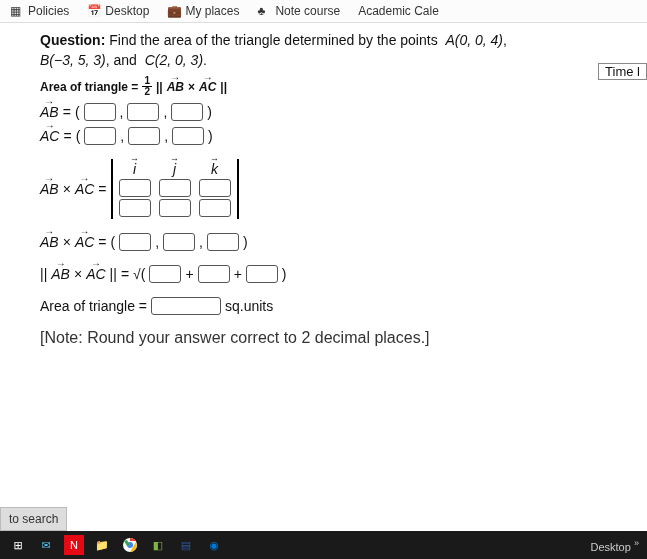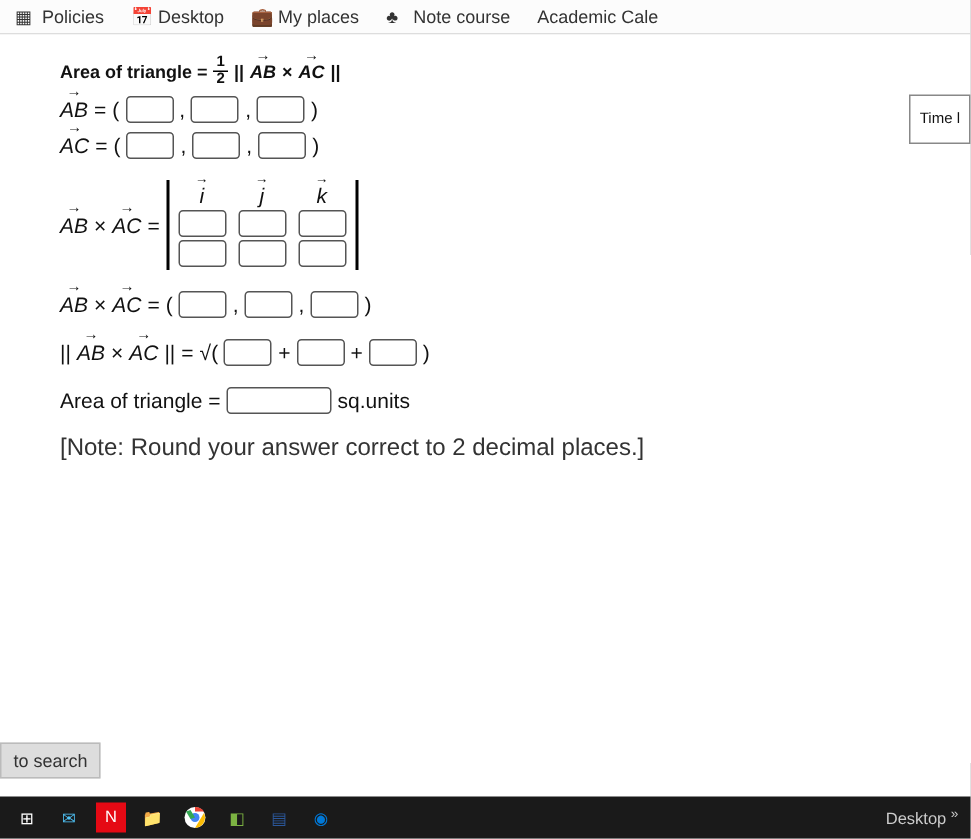--- a/index.html
+++ b/index.html
@@ -38,22 +38,22 @@
     font-size: 14px;
     color: #111;
   }
   .question { margin-bottom: 6px; line-height: 1.4; }
   .question b { font-weight: bold; }
   .time-box {
     position: absolute;
     top: 40px;
     right: 0;
     border: 1px solid #888;
-    padding: 10px 6px;
-    font-size: 10px;
+    padding: 0 6px;
+    font-size: 13px;
     background:#fff;
   }
   .formula-row {
     display: flex;
     align-items: center;
     gap: 4px;
     margin: 6px 0;
     font-size: 14px;
   }
   .vec {
@@ -129,21 +129,21 @@
     font-size: 11px;
   }
   .task-icon {
     width: 20px; height:20px;
     display:inline-flex;
     align-items:center;
     justify-content:center;
     font-size:11px;
     color:#fff;
   }
-  .search-label { color:#333; background:#ddd; position:absolute; bottom:40px; left:0; padding:4px 8px; font-size:12px; border:1px solid #bbb;}
+  .search-label { color:#333; background:#ddd; position:absolute; bottom:28px; left:0; padding:4px 8px; font-size:12px; border:1px solid #bbb;}
   .desktop { margin-left:auto; color:#ccc;}
   .section { margin: 14px 0; }
 </style>
 </head>
 <body>
 
 <div class="viewport">
   <div class="navbar">
     <div class="nav-item">
       <span class="nav-icon">▦</span>
@@ -160,20 +160,28 @@
     <div class="nav-item">
       <span class="nav-icon">♣</span>
       <span>Note course</span>
     </div>
     <div class="nav-item">
       <span>Academic Cale</span>
     </div>
   </div>
 
   <div class="content">
+    <div class="question">
+      <b>Question:</b>
+      <span>Find the area of the triangle determined by the points</span>
+      &nbsp;<i>A(0, 0, 4)</i>,
+      <br>
+      <i>B(−3, 5, 3)</i><span>, and</span>
+      &nbsp;<i>C(2, 0, 3)</i><span>.</span>
+    </div>
 
     <div class="time-box">
       <span>Time l</span>
     </div>
 
     <div class="formula-row" style="font-size:12px; font-weight:bold;">
       <span>Area of triangle =</span>
       <span class="frac">
         <span class="num">1</span>
         <span class="den">2</span>

